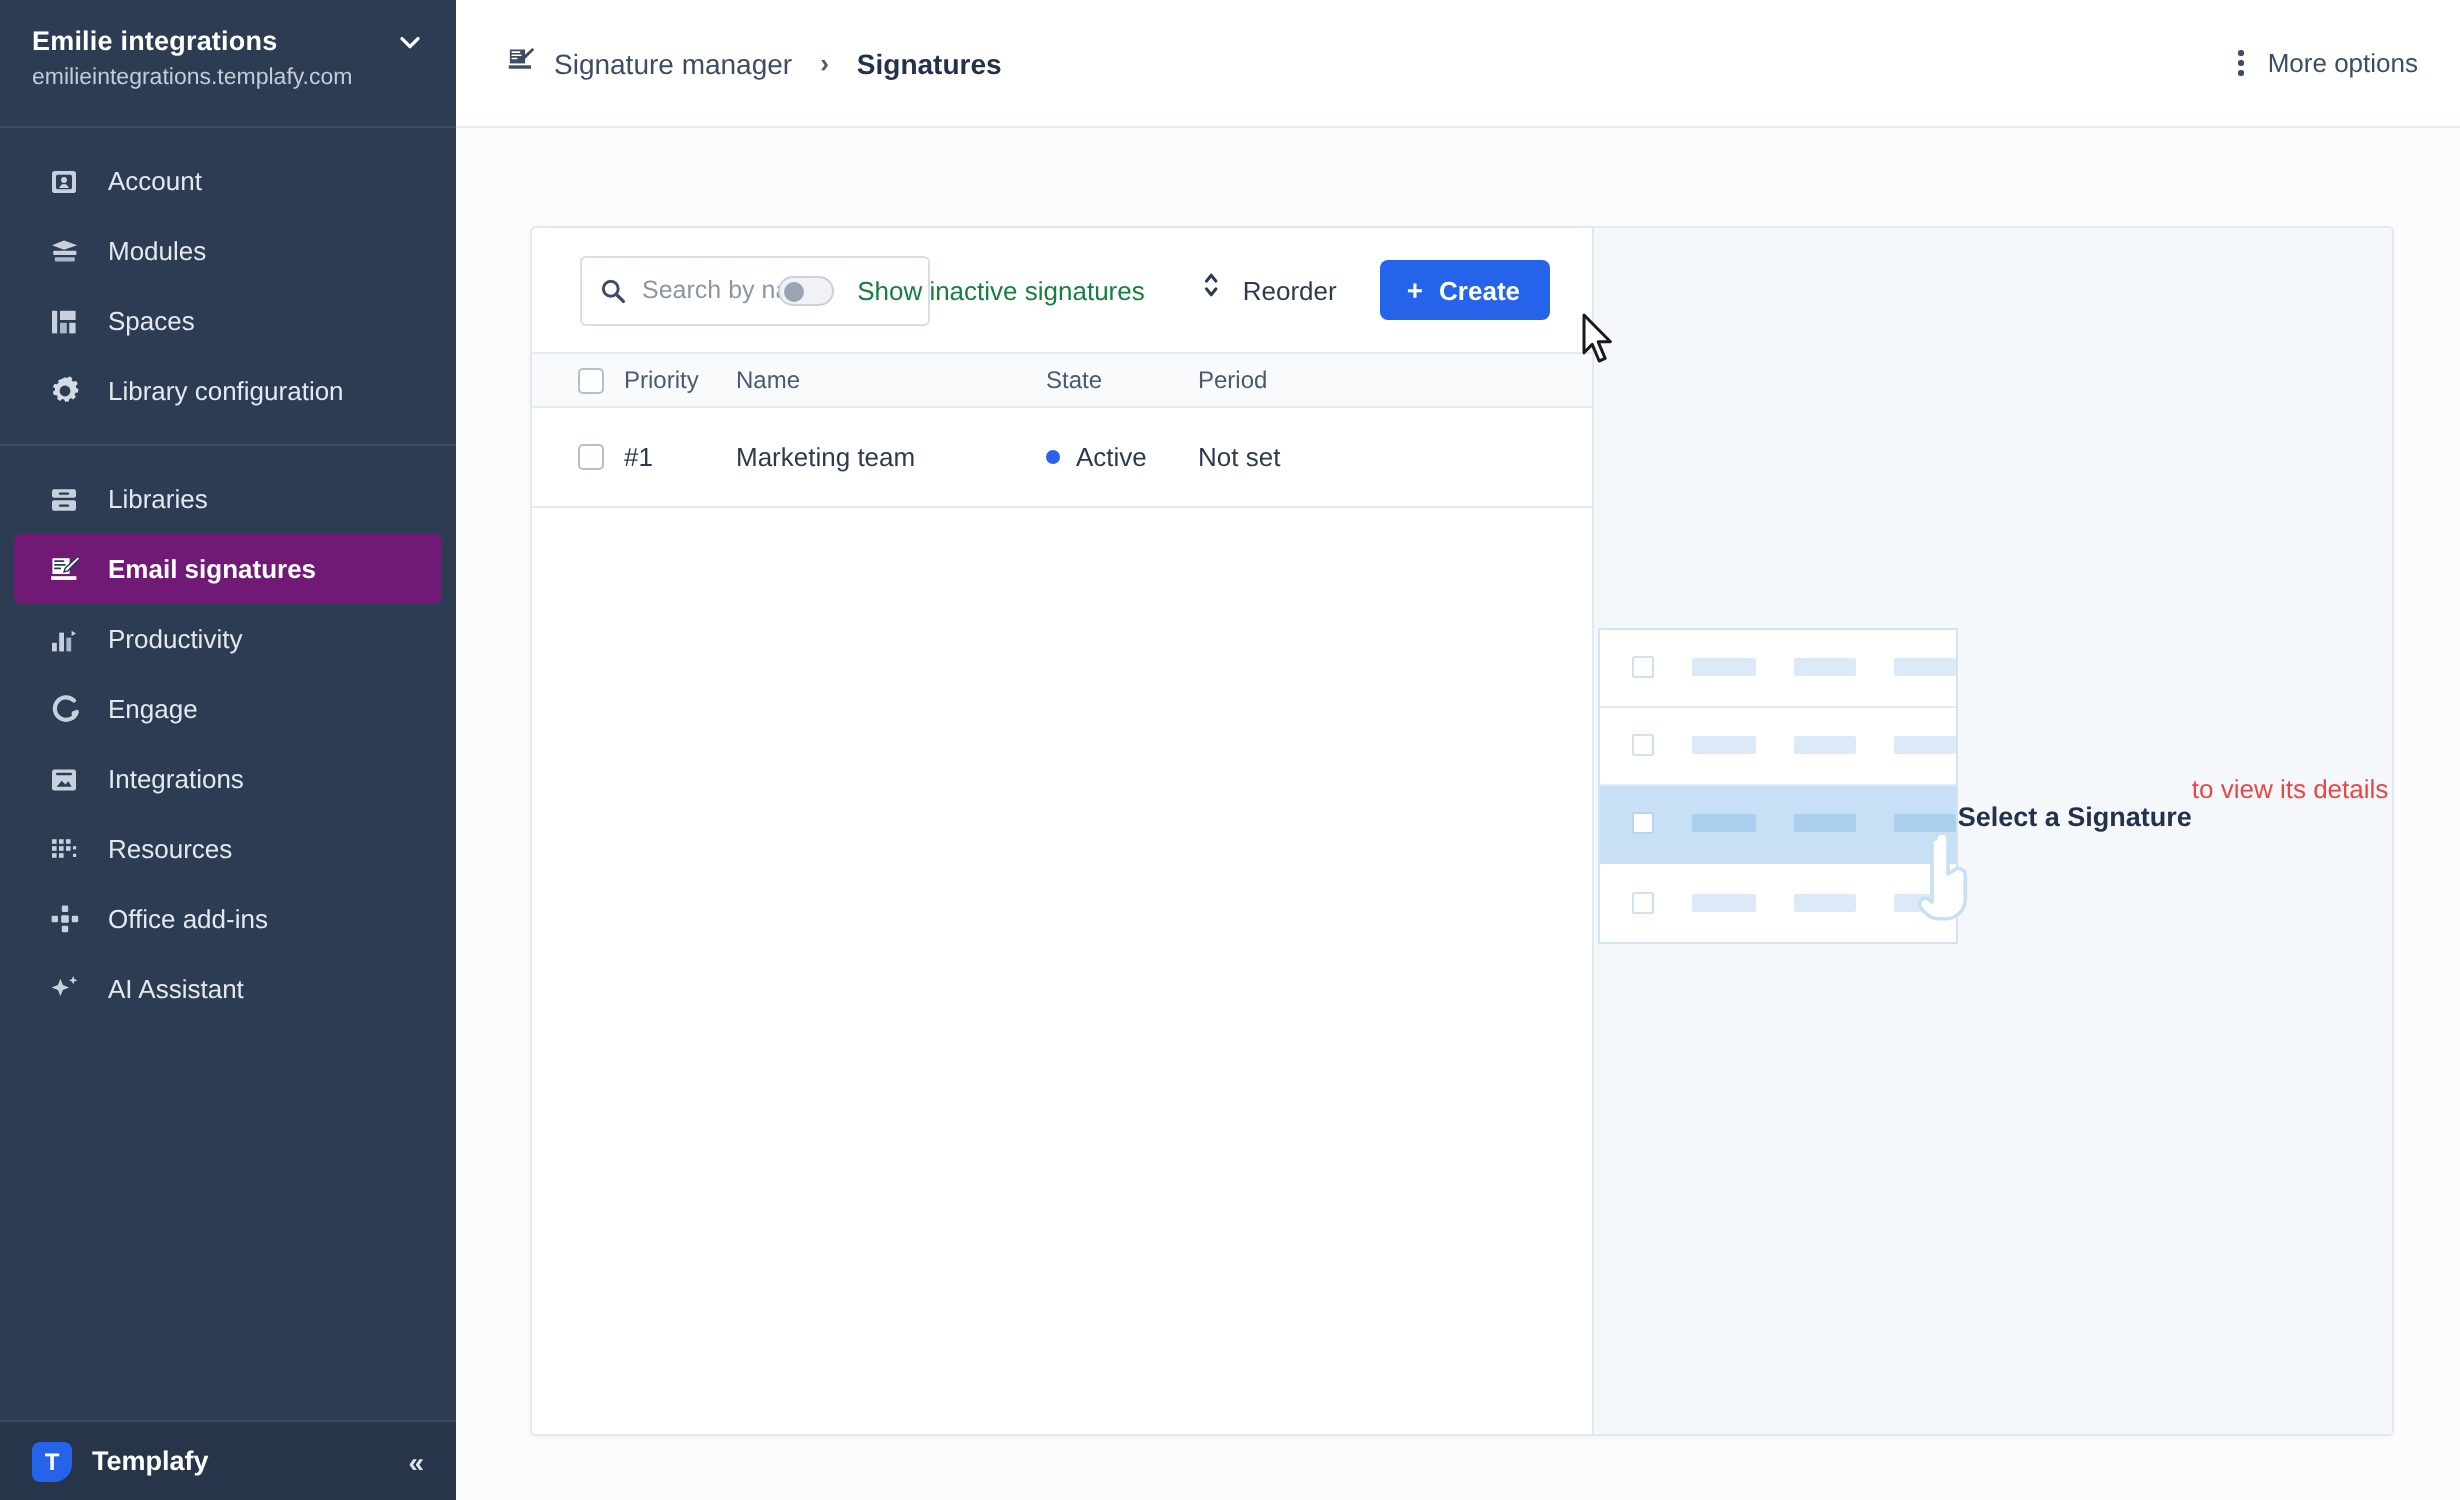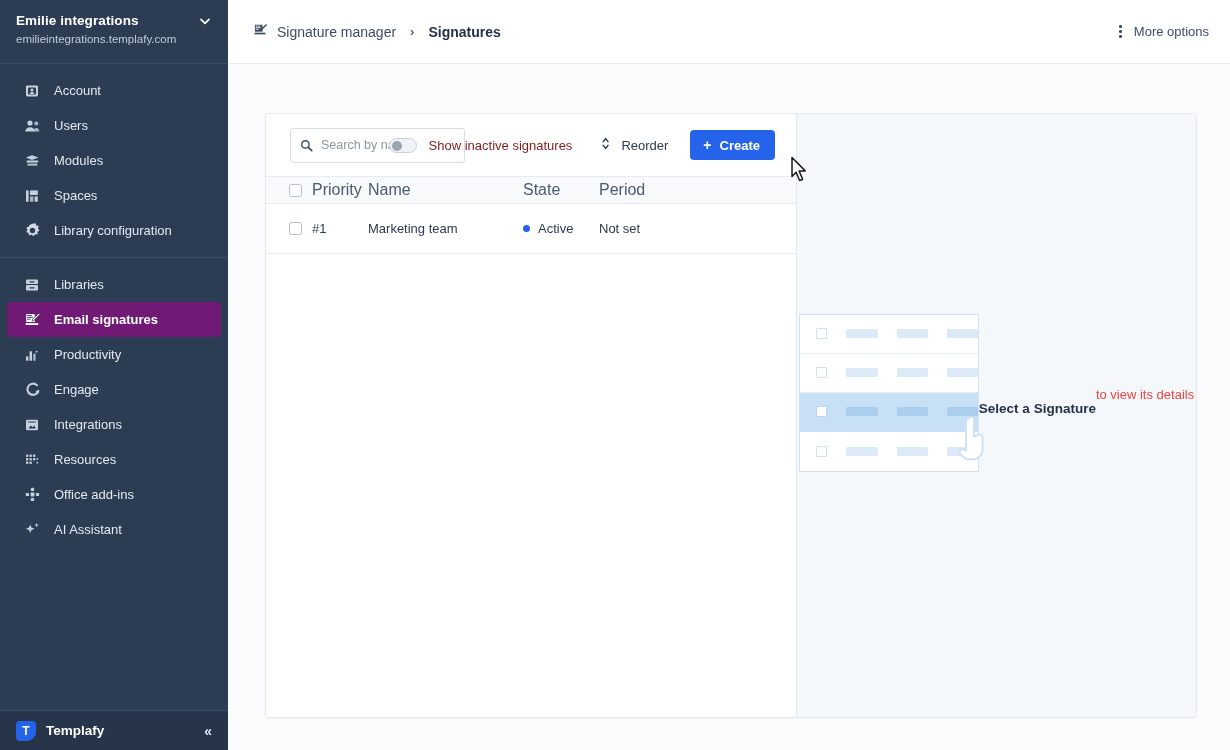--- a/index.html
+++ b/index.html
@@ -105,35 +105,35 @@
   }
   .toggle {
     width: 28px; height: 15px; border-radius: 8px;
     background: #f0f2f5; border: 1px solid #c9d1db;
     position: relative; cursor: pointer; flex: 0 0 28px;
   }
   .toggle .knob {
     position: absolute; left: 2px; top: 2px;
     width: 10px; height: 10px; border-radius: 50%; background: #9aa4b2;
   }
-  .toggle-lbl { font-size: 13px; color: #7f1d1d; margin-left: 12px; margin-right: 27px; white-space: nowrap; }
+  .toggle-lbl { font-size: 13px; color: #15803d; margin-left: 12px; margin-right: 27px; white-space: nowrap; }
   .reorder-btn { display: flex; align-items: center; gap: 8px; cursor: pointer; margin-right: 22px; }
   .reorder-lbl { font-size: 13px; color: #2c3a50; }
   .create-btn {
     height: 30px; background: #2563eb; border-radius: 4px; border: none;
     color: #fff; font-size: 13px; font-weight: bold;
     display: flex; align-items: center; gap: 8px; padding: 0 15px 0 13px;
     cursor: pointer; font-family: "Liberation Sans", sans-serif;
   }
   .plus { font-size: 14px; font-weight: bold; line-height: 1; }
 
   .thead {
     height: 28px; background: #f8fafc;
     border-top: 1px solid #e6ebf1; border-bottom: 1px solid #e6ebf1;
-    display: flex; align-items: center; font-size: 16px; color: #4a5a72;
+    display: flex; align-items: center; font-size: 12px; color: #4a5a72;
     flex: 0 0 28px;
   }
   .cb {
     width: 13px; height: 13px; border: 1px solid #b4bfcd; border-radius: 2.5px;
     background: #fff; cursor: pointer; flex: 0 0 13px;
   }
   .c-chk   { width: 46px; padding-left: 23px; display: flex; align-items: center; flex: 0 0 46px; }
   .c-prio  { width: 56px; flex: 0 0 56px; }
   .c-name  { width: 155px; flex: 0 0 155px; }
   .c-state { width: 76px; flex: 0 0 76px; }
@@ -199,31 +199,20 @@
               <rect x="4" y="4.4" width="8" height="7.2" rx="0.8" fill="#2b3c53"></rect>
               <circle cx="8" cy="7" r="1.5" fill="#c7d1de"></circle>
               <path d="M5.6 11c.5-1.4 1.3-2 2.4-2s1.9.6 2.4 2z" fill="#c7d1de"></path>
             </svg>
         </span>
         <span class="lbl">Account</span>
       </div>
       <div class="nav-item">
         <span class="ico">
           <svg width="17" height="16" viewBox="0 0 17 16">
-              <circle cx="6" cy="5" r="2.6" fill="#c7d1de"></circle>
-              <path d="M1.3 13.6c0-2.6 2.1-4.3 4.7-4.3s4.7 1.7 4.7 4.3z" fill="#c7d1de"></path>
-              <circle cx="12.3" cy="5.6" r="2" fill="#aab6c6"></circle>
-              <path d="M9.4 13.6c0-2.2 1.3-3.5 2.9-3.5 1.7 0 2.9 1.3 2.9 3.5z" fill="#aab6c6"></path>
-            </svg>
-        </span>
-        <span class="lbl">Users</span>
-      </div>
-      <div class="nav-item">
-        <span class="ico">
-          <svg width="17" height="16" viewBox="0 0 17 16">
               <path d="M2 4.6l6-2.3 6.6 2.3-6.6 2.3z" fill="#c7d1de"></path>
               <rect x="2.6" y="7.4" width="11.6" height="2.1" rx="0.5" fill="#c7d1de"></rect>
               <rect x="3.4" y="10.6" width="10" height="2.1" rx="0.5" fill="#aab6c6"></rect>
             </svg>
         </span>
         <span class="lbl">Modules</span>
       </div>
       <div class="nav-item">
         <span class="ico">
           <svg width="16" height="16" viewBox="0 0 16 16">

